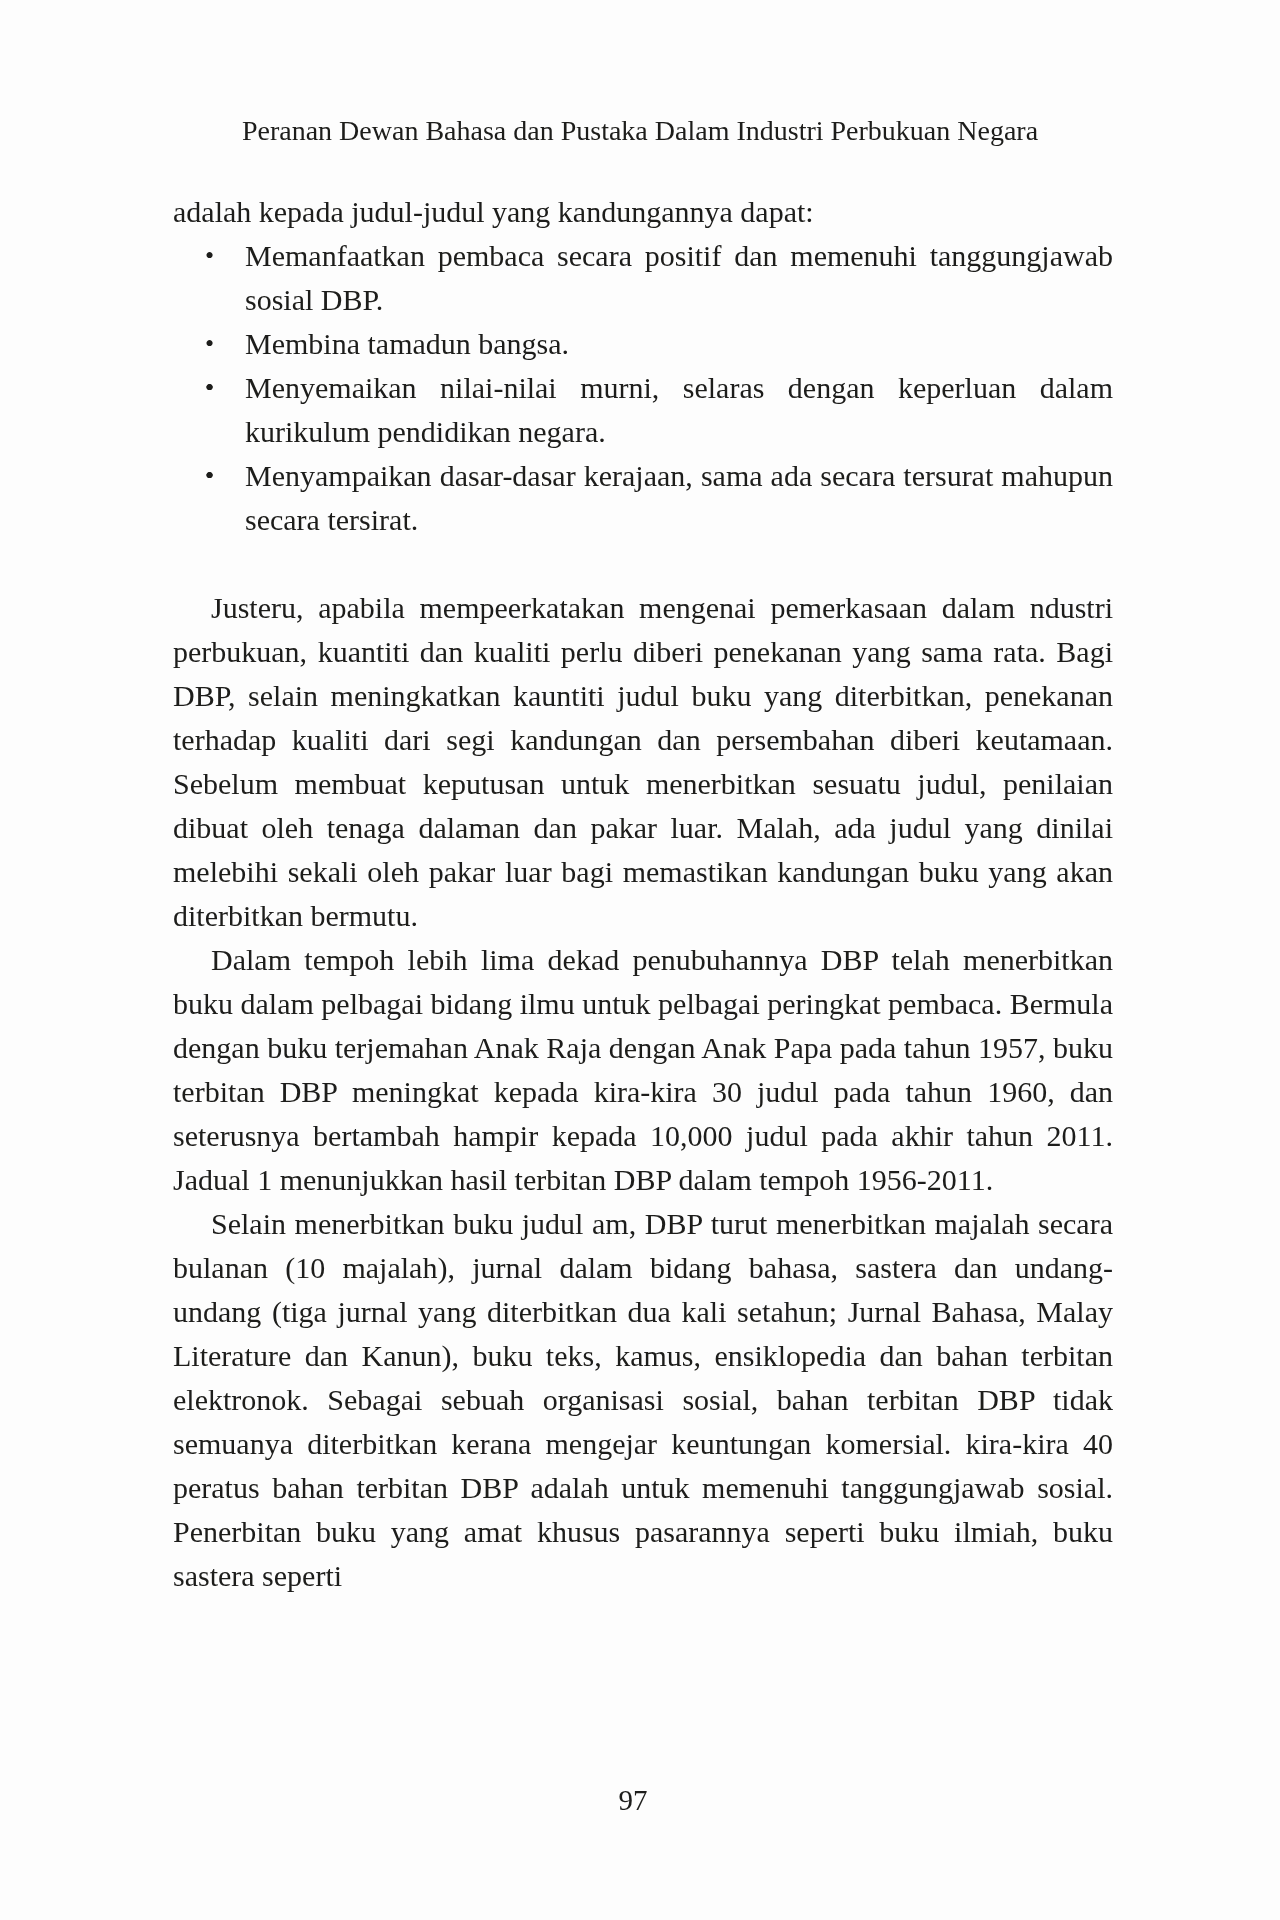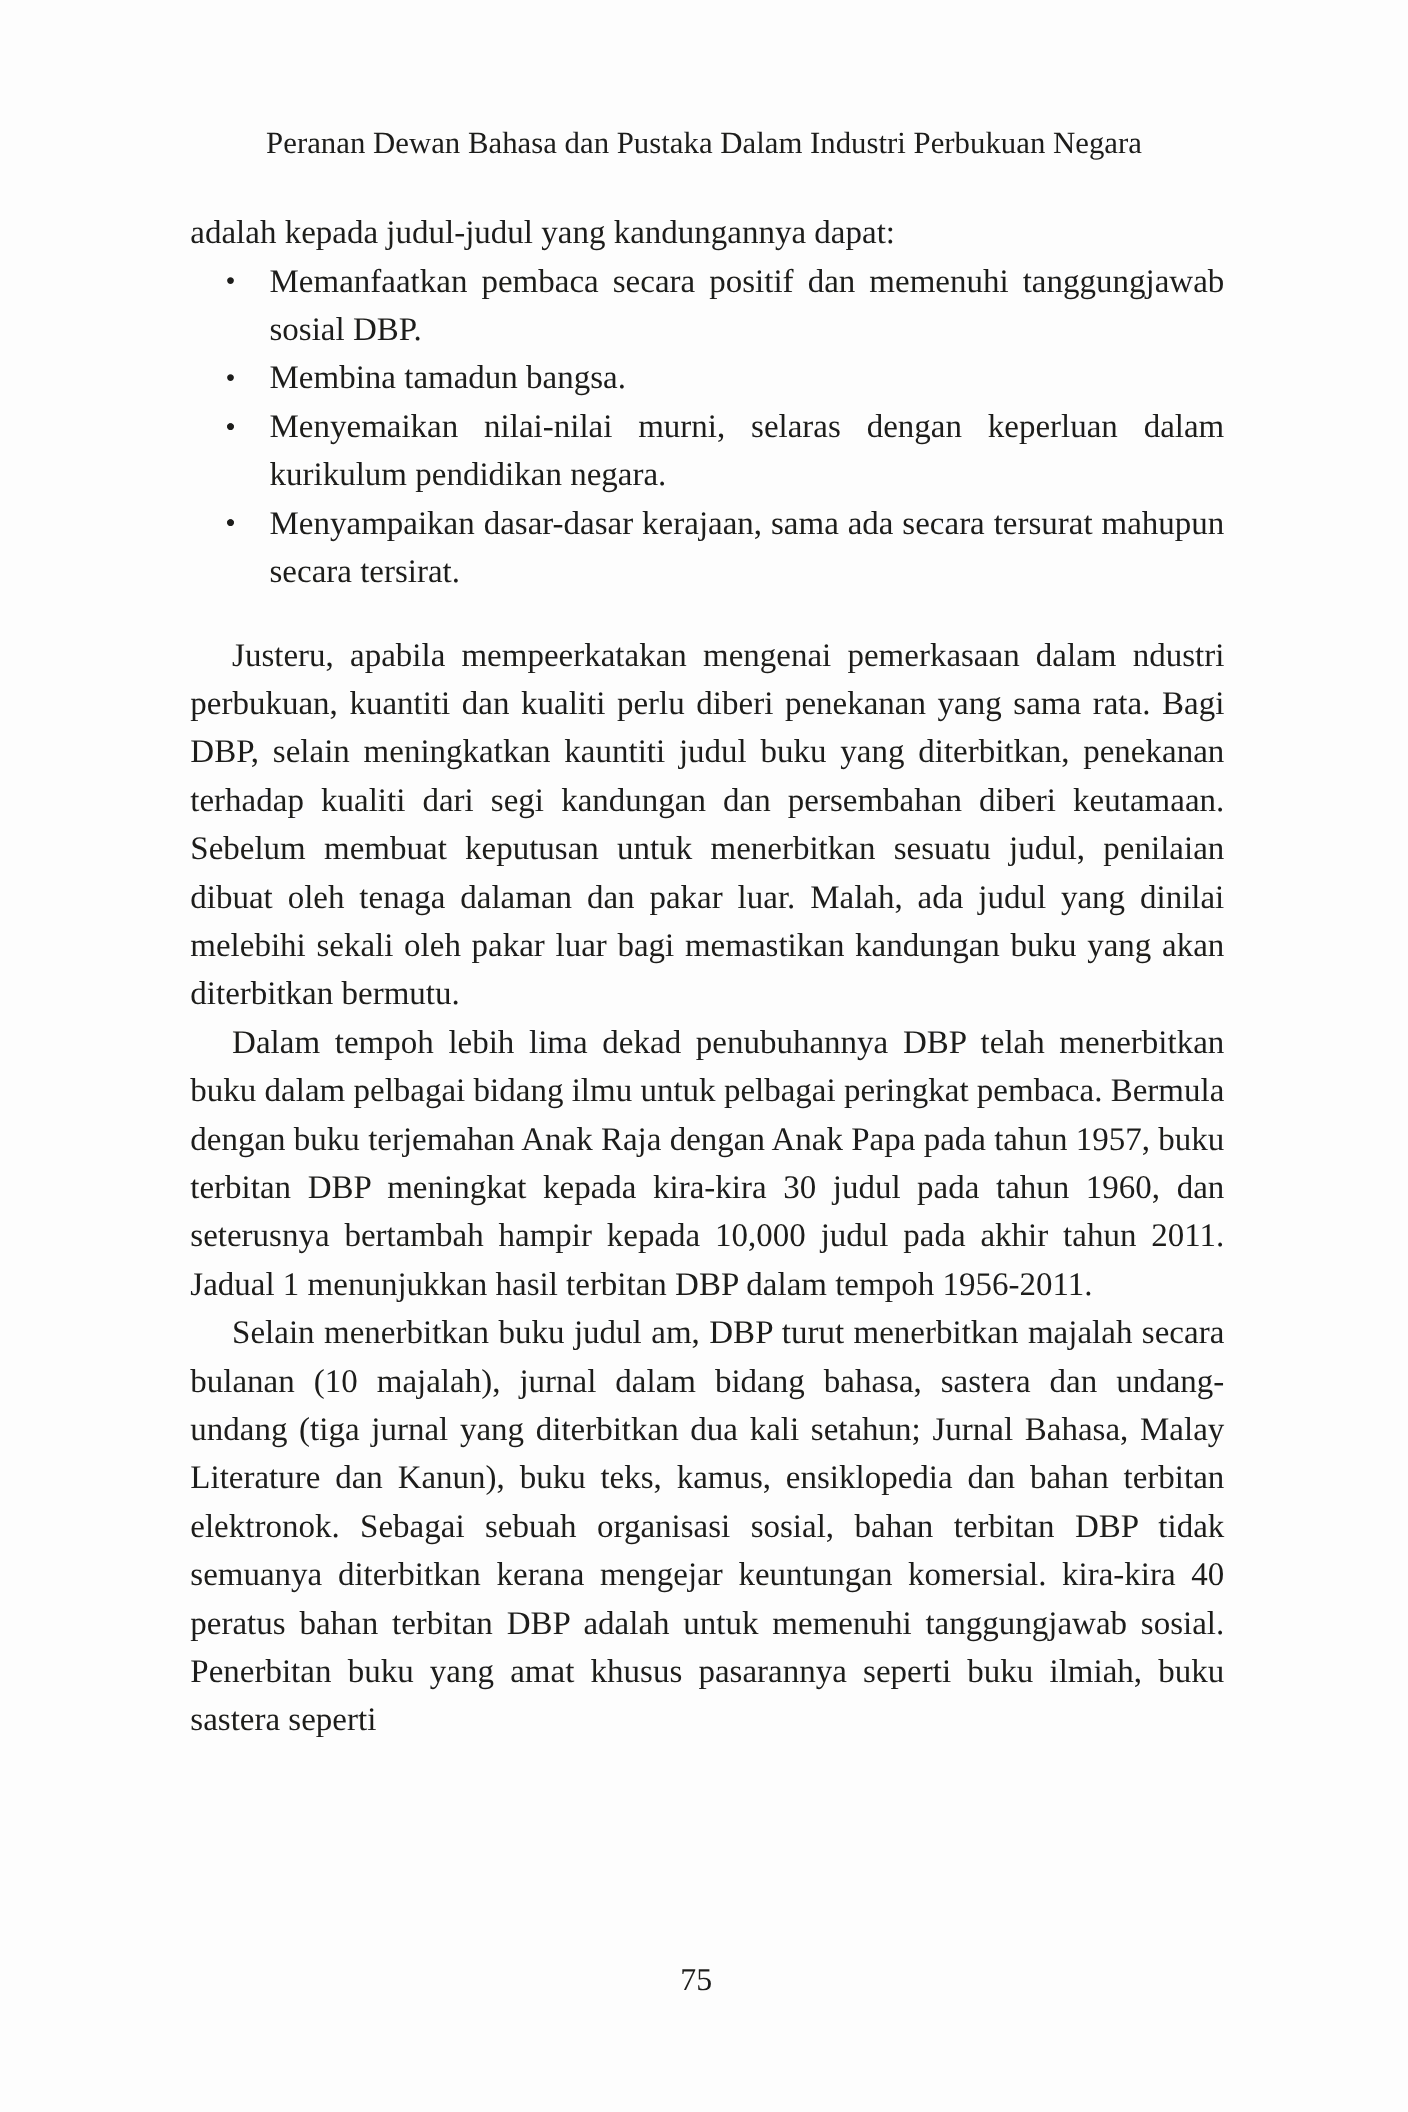--- a/index.html
+++ b/index.html
@@ -48,21 +48,21 @@
   .bullet-glyph{
     position:absolute;
     left:32px;top:0;
     font-size:26px;
   }
   .paragraphs p{
     margin:0;
     text-indent:38px;
   }
   .paragraphs p:first-child{
-    margin-top:32px;
+    margin-top:44px;
   }
   .it{}
   .page-number{
     position:absolute;
     top:1782px;left:163px;width:940px;
     text-align:center;
     font-size:29px;
     line-height:36px;
   }
 </style>
@@ -84,14 +84,14 @@
         <li><span class="bullet-glyph">•</span><span>Menyampaikan dasar-dasar kerajaan, sama ada secara tersurat mahupun secara tersirat.</span></li>
       </ul>
 
     <div class="paragraphs" id="paragraphs">
         <p><span>Justeru, apabila mempeerkatakan mengenai pemerkasaan dalam ndustri perbukuan, kuantiti dan kualiti perlu diberi penekanan yang sama rata. Bagi DBP, selain meningkatkan kauntiti judul buku yang diterbitkan, penekanan terhadap kualiti dari segi kandungan dan persembahan diberi keutamaan. Sebelum membuat keputusan untuk menerbitkan sesuatu judul, penilaian dibuat oleh tenaga dalaman dan pakar luar. Malah, ada judul yang dinilai melebihi sekali oleh pakar luar bagi memastikan kandungan buku yang akan diterbitkan bermutu.</span></p>
         <p><span>Dalam tempoh lebih lima dekad penubuhannya DBP telah menerbitkan buku dalam pelbagai bidang ilmu untuk pelbagai peringkat pembaca. Bermula dengan buku terjemahan </span><span class="it">Anak Raja dengan Anak Papa</span><span> pada tahun 1957, buku terbitan DBP meningkat kepada kira-kira 30 judul pada tahun 1960, dan seterusnya bertambah hampir kepada 10,000 judul pada akhir tahun 2011. Jadual 1 menunjukkan hasil terbitan DBP dalam tempoh 1956-2011.</span></p>
         <p><span>Selain menerbitkan buku judul am, DBP turut menerbitkan majalah secara bulanan (10 majalah), jurnal dalam bidang bahasa, sastera dan undang-undang (</span><span class="it">tiga jurnal yang diterbitkan dua kali setahun; Jurnal Bahasa, Malay Literature dan Kanun</span><span>), buku teks, kamus, ensiklopedia dan bahan terbitan elektronok. Sebagai sebuah organisasi sosial, bahan terbitan DBP tidak semuanya diterbitkan kerana mengejar keuntungan komersial. kira-kira 40 peratus bahan terbitan DBP adalah untuk memenuhi tanggungjawab sosial. Penerbitan buku yang amat khusus pasarannya seperti buku ilmiah, buku sastera seperti</span></p>
       </div>
   </div>
 
-  <div class="page-number">75</div>
+  <div class="page-number">97</div>
 </div>
 
 </body></html>

